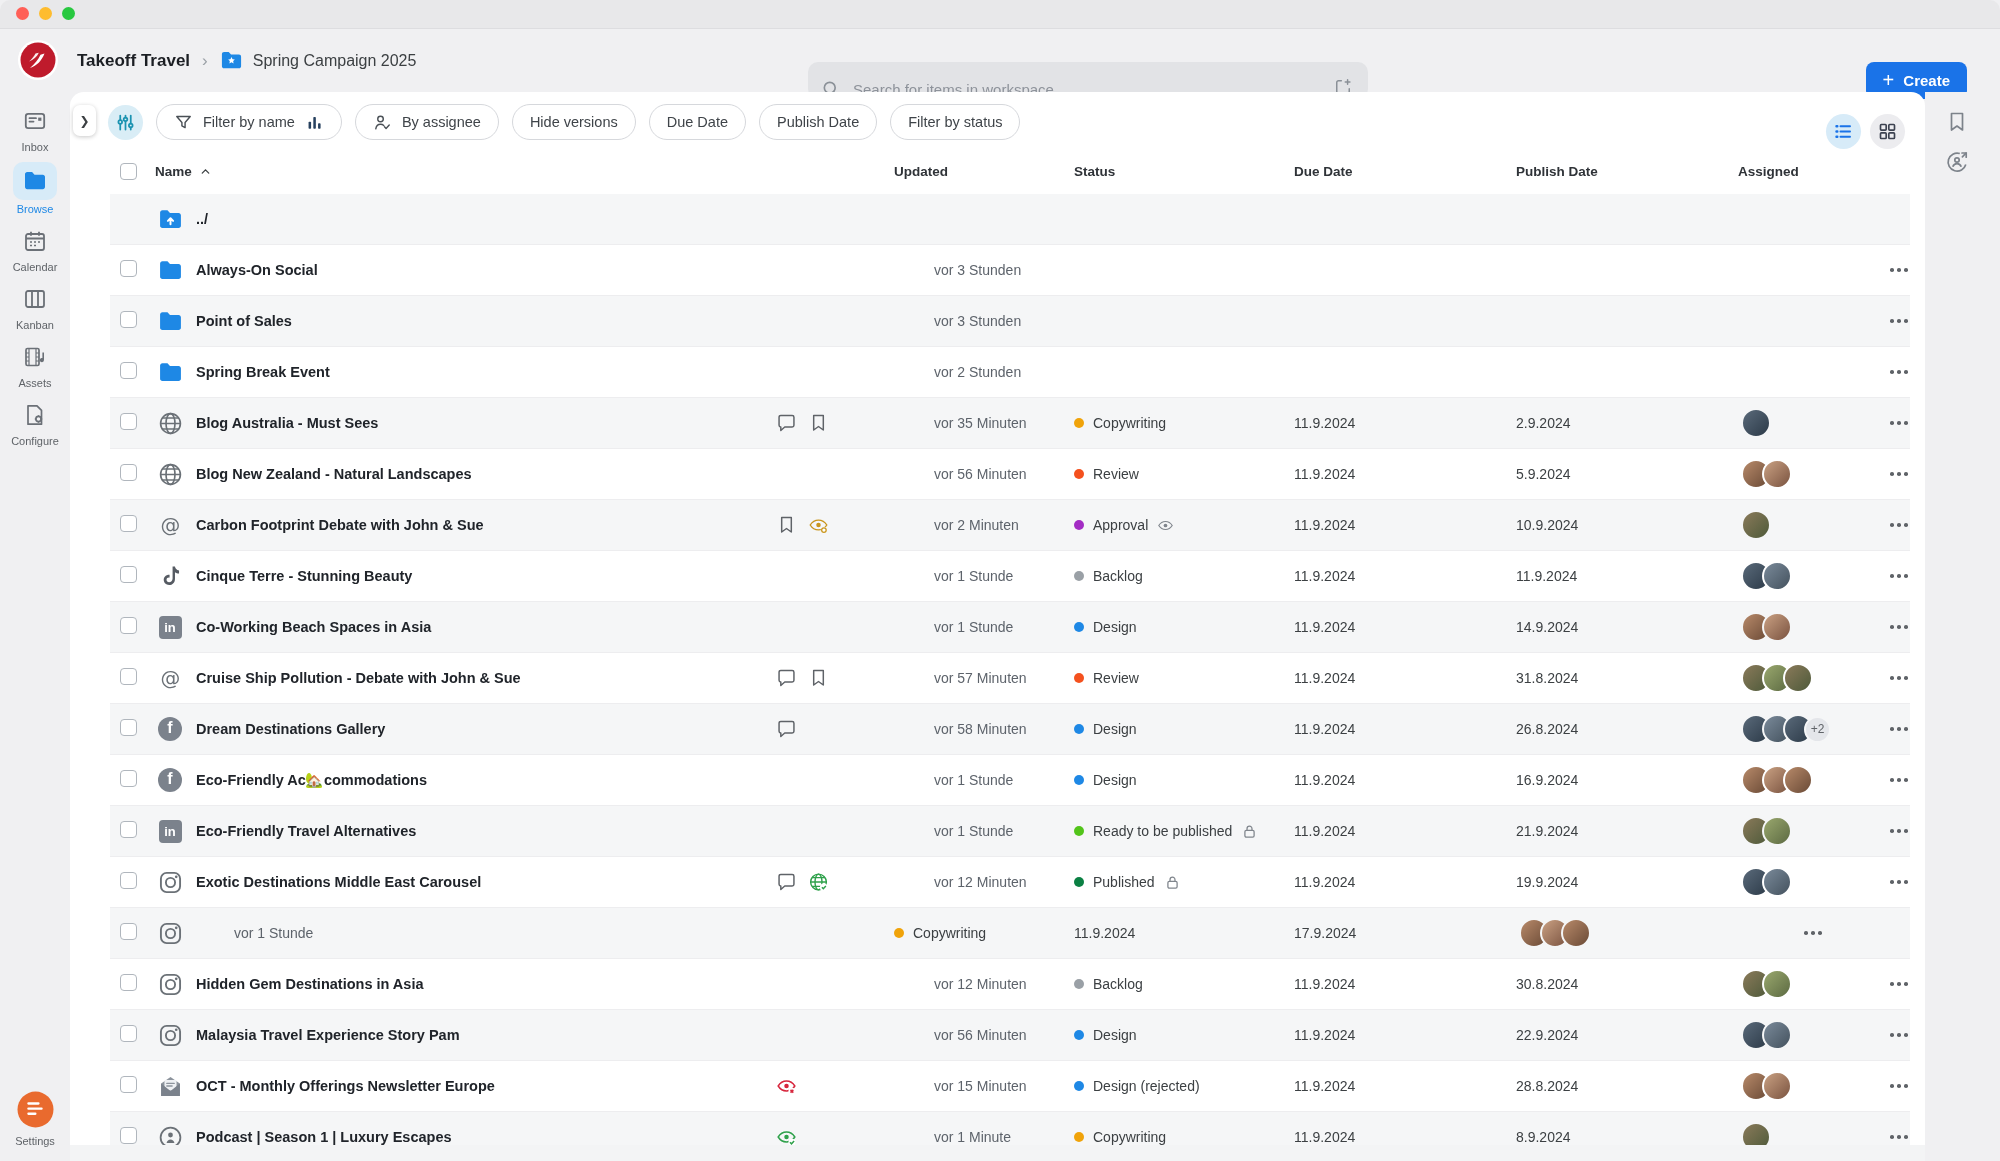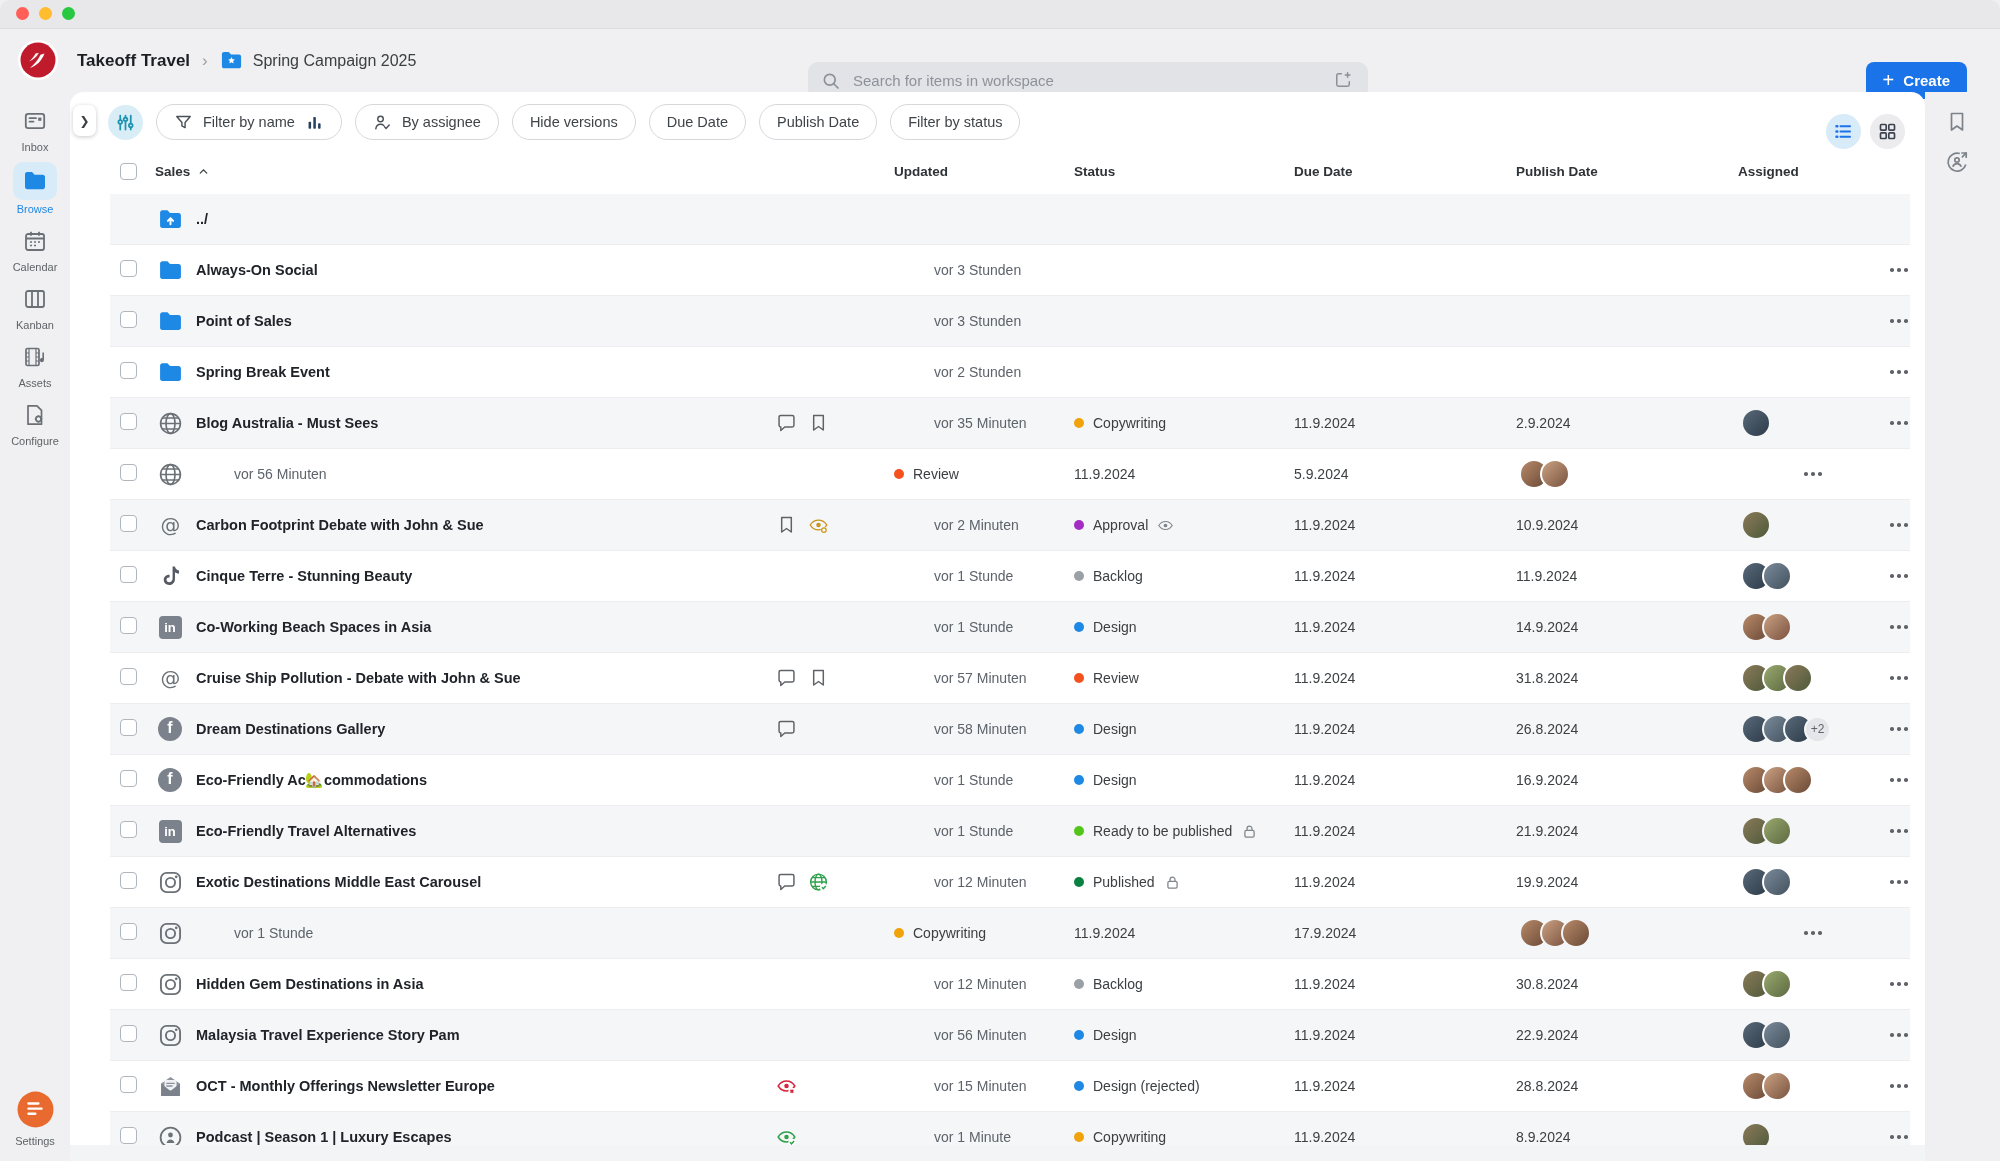--- a/index.html
+++ b/index.html
@@ -14,21 +14,21 @@
   .light{width:13px;height:13px;border-radius:50%;}
   .light.red{background:#ff5f57;}.light.yellow{background:#febc2e;}.light.green{background:#28c840;}
   
   .appbar{position:absolute;top:29px;left:0;right:0;height:63px;background:#f0f0f2;}
   .logo{position:absolute;left:17px;top:10px;width:42px;height:42px;}
   .breadcrumb{position:absolute;left:77px;top:0;height:63px;display:flex;align-items:center;gap:10px;}
   .crumb-ws{font-size:17px;font-weight:700;color:#1b1e23;}
   .crumb-sep{font-size:17px;color:#9aa0a6;margin:0 2px;}
   .crumb-folder-icon{width:23px;height:23px;display:inline-flex;}
   .crumb-folder{font-size:16px;color:#3c4043;}
-  .searchbar{position:absolute;left:808px;top:33px;width:560px;height:37px;background:#e2e3e6;border-radius:10px;display:flex;align-items:center;padding:0 13px;box-sizing:border-box;}
+  .searchbar{position:absolute;left:808px;top:33px;width:560px;height:37px;background:#e2e3e6;border-radius:10px;display:flex;align-items:flex-end;padding:0 13px;box-sizing:border-box;}
   .searchbar svg{width:20px;height:20px;flex:0 0 auto;}
   .searchbar input{flex:1;border:none;outline:none;background:transparent;font-size:15px;color:#3c4043;margin-left:10px;font-family:"Liberation Sans",sans-serif;}
   .searchbar input::placeholder{color:#8d929a;}
   .search-open{width:22px;height:22px;flex:0 0 auto;}
   .create-btn{position:absolute;right:33px;top:33px;height:37px;background:#1a73e8;border:none;border-radius:8px;color:#fff;font-size:15px;font-weight:600;display:flex;align-items:center;gap:9px;padding:0 17px;cursor:pointer;font-family:"Liberation Sans",sans-serif;}
   .create-plus{font-size:20px;font-weight:400;line-height:1;margin-top:-2px;}
   
   .sidebar{position:absolute;left:0;top:92px;bottom:0;width:50px;background:#f0f0f2;}
   .side-item{width:70px;display:flex;flex-direction:column;align-items:center;gap:3px;margin-bottom:9px;cursor:pointer;}
   .side-item:first-child{margin-top:12px;}
@@ -293,21 +293,21 @@
           </svg>
       </button>
     </div>
   </div>
 
   <div class="thead grid-row">
     <span style="display:flex;justify-content:flex-start;">
         <span class="cbx"></span>
       </span>
     <span class="th-name">
-      <span>Sales</span>
+      <span>Name</span>
       <span class="sort-caret">
         <svg viewBox="0 0 24 24" fill="none" stroke="#3c4043" stroke-width="2.4" stroke-linecap="round">
             <path d="M6 15l6-6 6 6"></path>
           </svg>
       </span>
     </span>
     <span>Updated</span>
     <span>Status</span>
     <span>Due Date</span>
     <span>Publish Date</span>
@@ -447,20 +447,23 @@
       </div>
       <div class="grid-row trow">
         <span><span class="cbx"></span></span>
         <span class="chan">
           <svg viewBox="0 0 24 24" fill="none" stroke="#6b7177" stroke-width="1.6">
             <circle cx="12" cy="12" r="9.5"></circle>
             <ellipse cx="12" cy="12" rx="4.3" ry="9.5"></ellipse>
             <path d="M2.5 12h19M3.8 6.7h16.4M3.8 17.3h16.4"></path>
           </svg>
         </span>
+        <span class="name-cell">
+          <span class="nm">Blog New Zealand - Natural Landscapes</span>
+        </span>
         <span class="upd">vor 56 Minuten</span>
         <span class="status-cell">
           <span class="dot" style="background:#f4511e"></span>
           <span class="status-label">Review</span>
         </span>
         <span class="datec">11.9.2024</span>
         <span class="datec">5.9.2024</span>
         <span class="avatars">
           <span class="av" style="background:linear-gradient(135deg,#b88a6a,#6a4a36)"></span>
           <span class="av" style="background:linear-gradient(135deg,#caa183,#7a5340)"></span>

